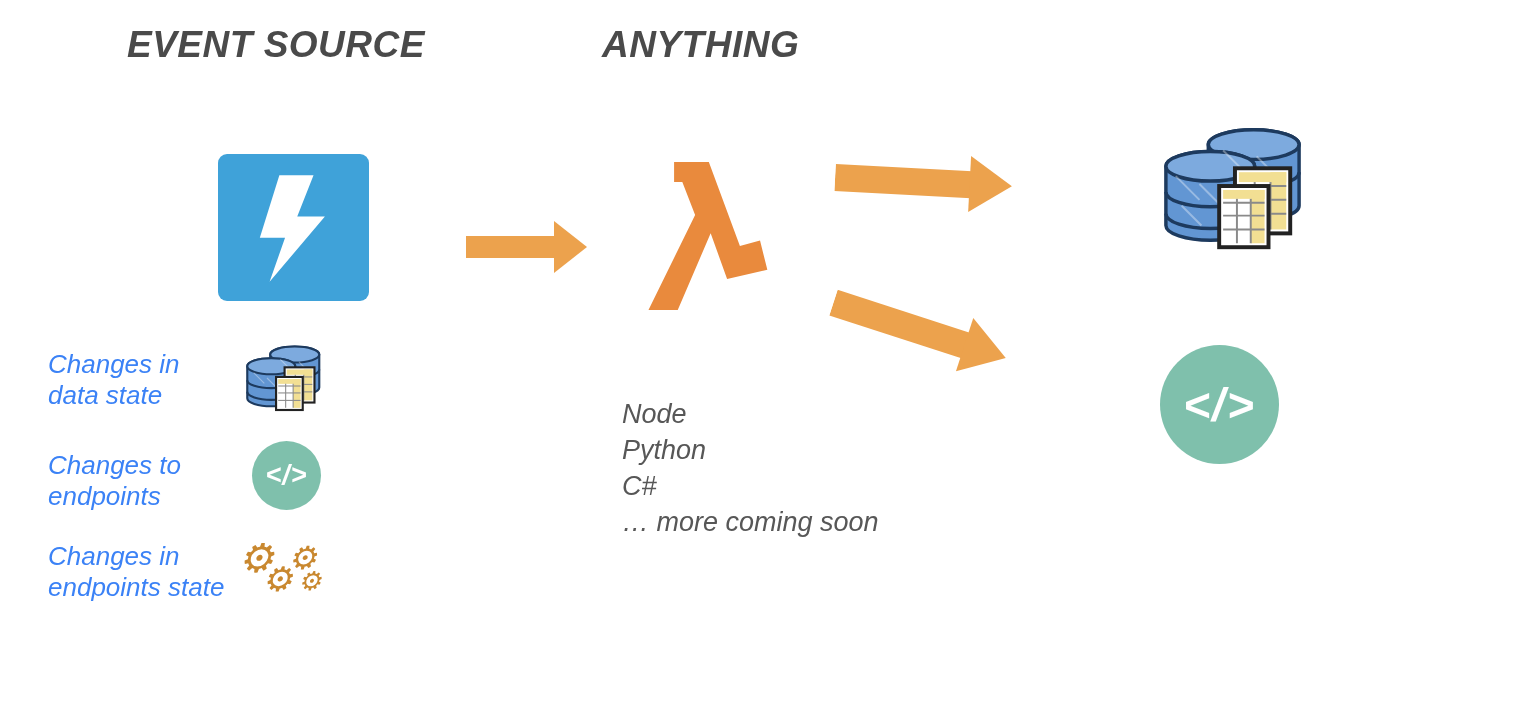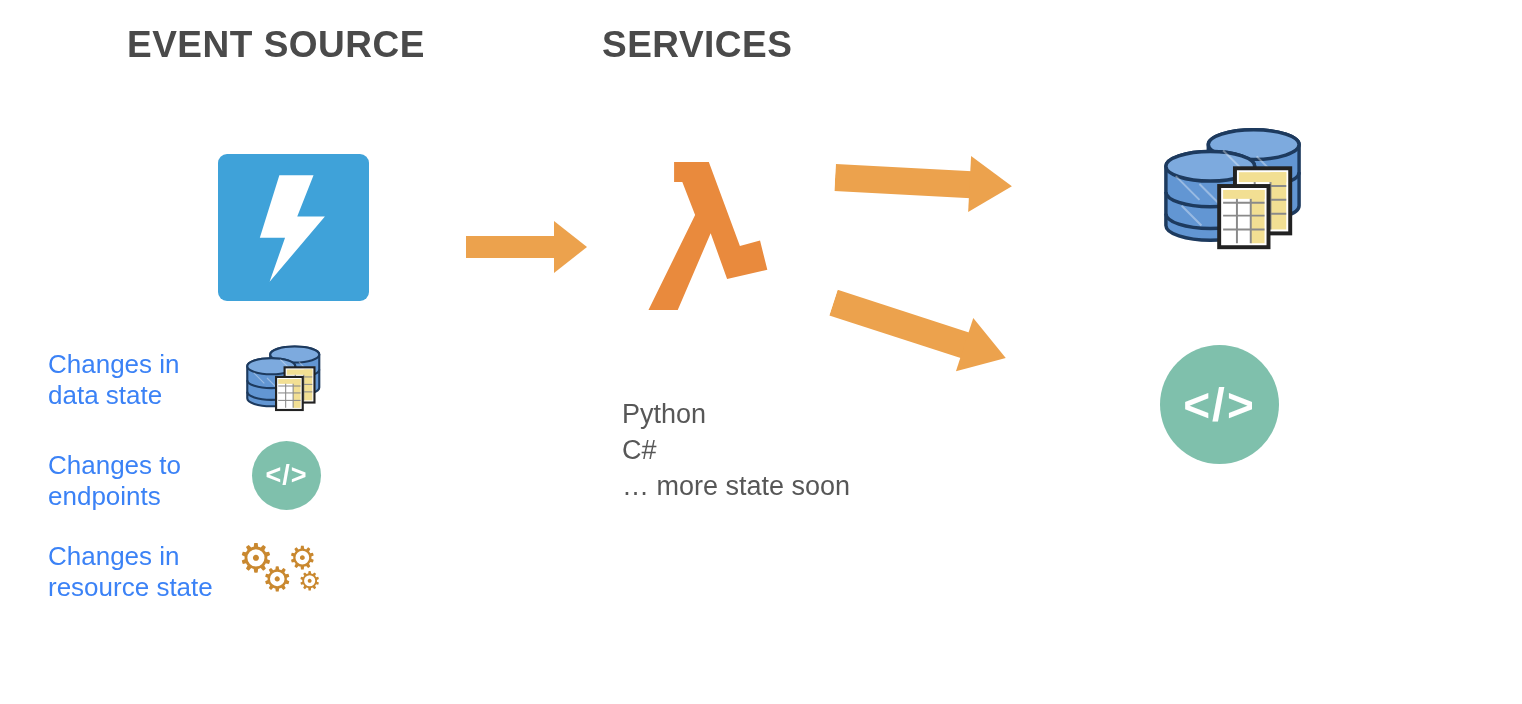--- a/index.html
+++ b/index.html
@@ -1,18 +1,18 @@
 <!DOCTYPE html>
 <html><head>
 <meta charset="utf-8">
 <style>
   html,body{margin:0;padding:0;background:#ffffff;}
   .canvas{
     position:relative;width:1522px;height:605px;background:#ffffff;
-    font-family:"Liberation Sans", sans-serif;overflow:hidden;
+    font-family:"Liberation Sans", sans-serif;overflow:hidden;font-style:italic;
   }
   .abs{position:absolute;}
   .col-header{
     position:absolute;top:24px;font-size:37px;font-weight:bold;
     color:#4a4a4a;letter-spacing:.5px;white-space:nowrap;
   }
   .body-text{color:#3b82f6;font-size:26px;line-height:31px;}
   .event-label{position:absolute;left:48px;}
   .bolt-square{
     position:absolute;left:218px;top:154px;width:151px;height:147px;
@@ -36,21 +36,21 @@
   .aws-logo{position:absolute;left:1372px;top:608px;width:118px;text-align:center;}
   .aws-text{font-size:56px;font-weight:bold;color:#232f3e;letter-spacing:-2px;line-height:52px;}
   .db-icon{position:absolute;}
 </style>
 </head>
 <body>
 
 <div class="canvas">
 
   <div class="col-header" style="left:127px;">EVENT SOURCE</div>
-  <div class="col-header" style="left:602px;">SERVICES</div>
+  <div class="col-header" style="left:602px;">ANYTHING</div>
 
   <div class="bolt-square">
     <svg width="122" height="122" viewBox="0 0 150 150">
       <path d="M57 10 H99 L79 61 H113 L45 141 L64 87 H33 Z" fill="#ffffff"></path>
     </svg>
   </div>
 
   <div class="arrow" style="left:466px;top:221px;">
     <svg width="122" height="52" viewBox="0 0 122 52">
       <rect x="0" y="15" width="90" height="22" fill="#eca24d"></rect>
@@ -72,23 +72,24 @@
   </div>
 
   <div class="arrow" style="left:833px;top:272px;transform:rotate(18deg);">
     <svg width="182" height="60" viewBox="0 0 185 60" preserveAspectRatio="none">
       <rect x="0" y="17" width="142" height="27" fill="#eca24d"></rect>
       <polygon points="140,2 184,30 140,58" fill="#eca24d"></polygon>
     </svg>
   </div>
 
   <div class="lang-list">
+    <div>Node</div>
     <div>Python</div>
     <div>C#</div>
-    <div>… more state soon</div>
+    <div>… more coming soon</div>
   </div>
 
   <div class="event-label body-text" style="top:349px;">
     <div>Changes in</div>
     <div>data state</div>
   </div>
 
   <div class="db-icon" style="left:243px;top:340px;">
     <svg width="80" height="76" viewBox="0 0 150 140">
       <g stroke="#1d3a5e" stroke-width="4" fill="#6296d3">
@@ -136,21 +137,21 @@
   <div class="event-label body-text" style="top:450px;">
     <div>Changes to</div>
     <div>endpoints</div>
   </div>
   <div class="code-circle small">
     <span>&lt;/&gt;</span>
   </div>
 
   <div class="event-label body-text" style="top:541px;">
     <div>Changes in</div>
-    <div>resource state</div>
+    <div>endpoints state</div>
   </div>
   <div class="gears">
     <span class="gear-1">⚙</span>
     <span class="gear-2">⚙</span>
     <span class="gear-3">⚙</span>
     <span class="gear-4">⚙</span>
   </div>
 
   <div class="db-icon" style="left:1158px;top:118px;">
     <svg width="148" height="140" viewBox="0 0 150 140">

